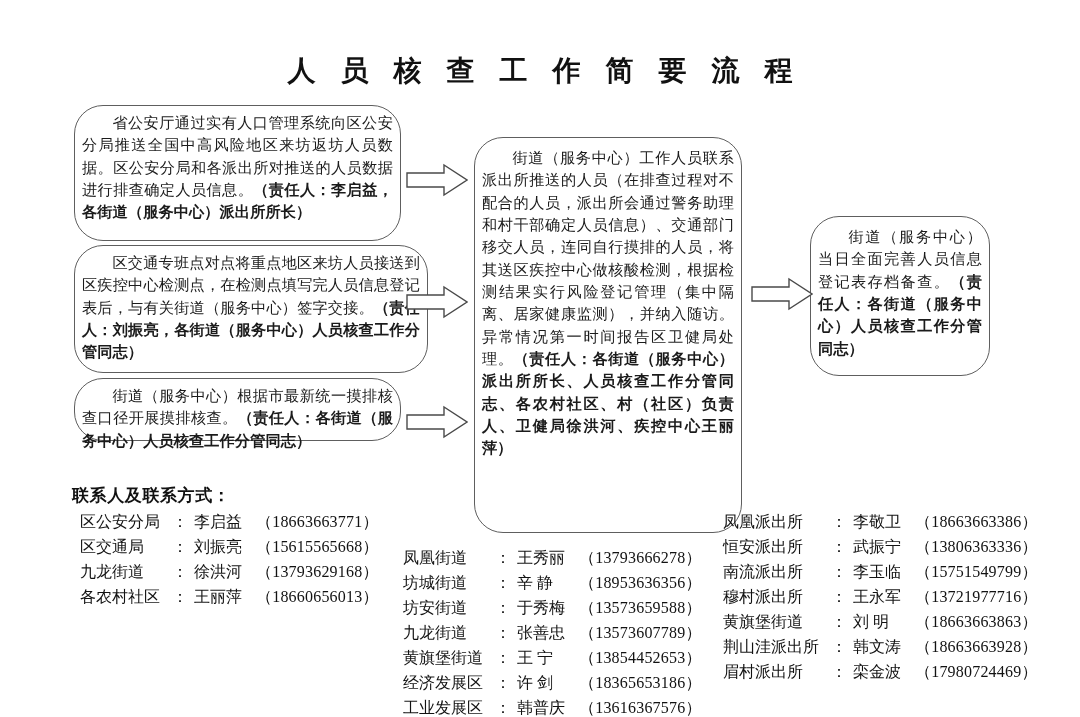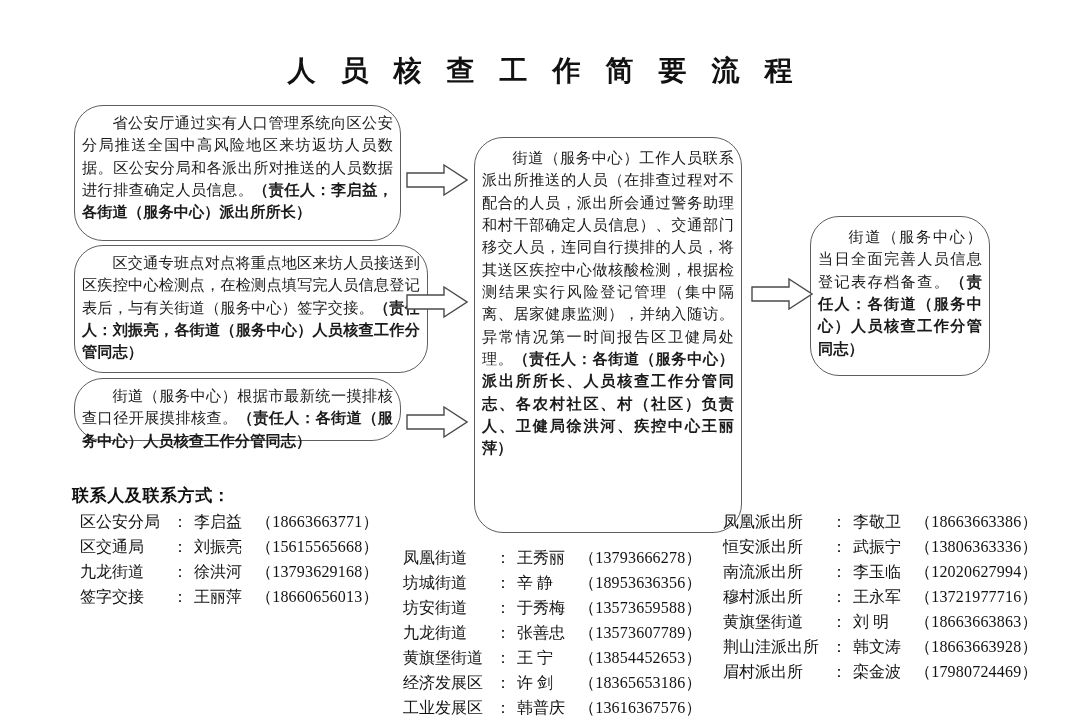--- a/index.html
+++ b/index.html
@@ -176,21 +176,21 @@
       <span class="c-name">刘振亮</span>
       <span class="c-phone">（15615565668）</span>
     </div>
     <div class="contact-row">
       <span class="c-org">九龙街道</span>
       <span class="c-colon">：</span>
       <span class="c-name">徐洪河</span>
       <span class="c-phone">（13793629168）</span>
     </div>
     <div class="contact-row">
-      <span class="c-org">签字交接</span>
+      <span class="c-org">各农村社区</span>
       <span class="c-colon">：</span>
       <span class="c-name">王丽萍</span>
       <span class="c-phone">（18660656013）</span>
     </div>
   </div>
 <div class="contact-col" id="contact-col-1">
     <div class="contact-row">
       <span class="c-org">凤凰街道</span>
       <span class="c-colon">：</span>
       <span class="c-name">王秀丽</span>
@@ -243,21 +243,21 @@
     <div class="contact-row">
       <span class="c-org">恒安派出所</span>
       <span class="c-colon">：</span>
       <span class="c-name">武振宁</span>
       <span class="c-phone">（13806363336）</span>
     </div>
     <div class="contact-row">
       <span class="c-org">南流派出所</span>
       <span class="c-colon">：</span>
       <span class="c-name">李玉临</span>
-      <span class="c-phone">（12020627994）</span>
+      <span class="c-phone">（15751549799）</span>
     </div>
     <div class="contact-row">
       <span class="c-org">穆村派出所</span>
       <span class="c-colon">：</span>
       <span class="c-name">王永军</span>
       <span class="c-phone">（13721977716）</span>
     </div>
     <div class="contact-row">
       <span class="c-org">黄旗堡街道</span>
       <span class="c-colon">：</span>

